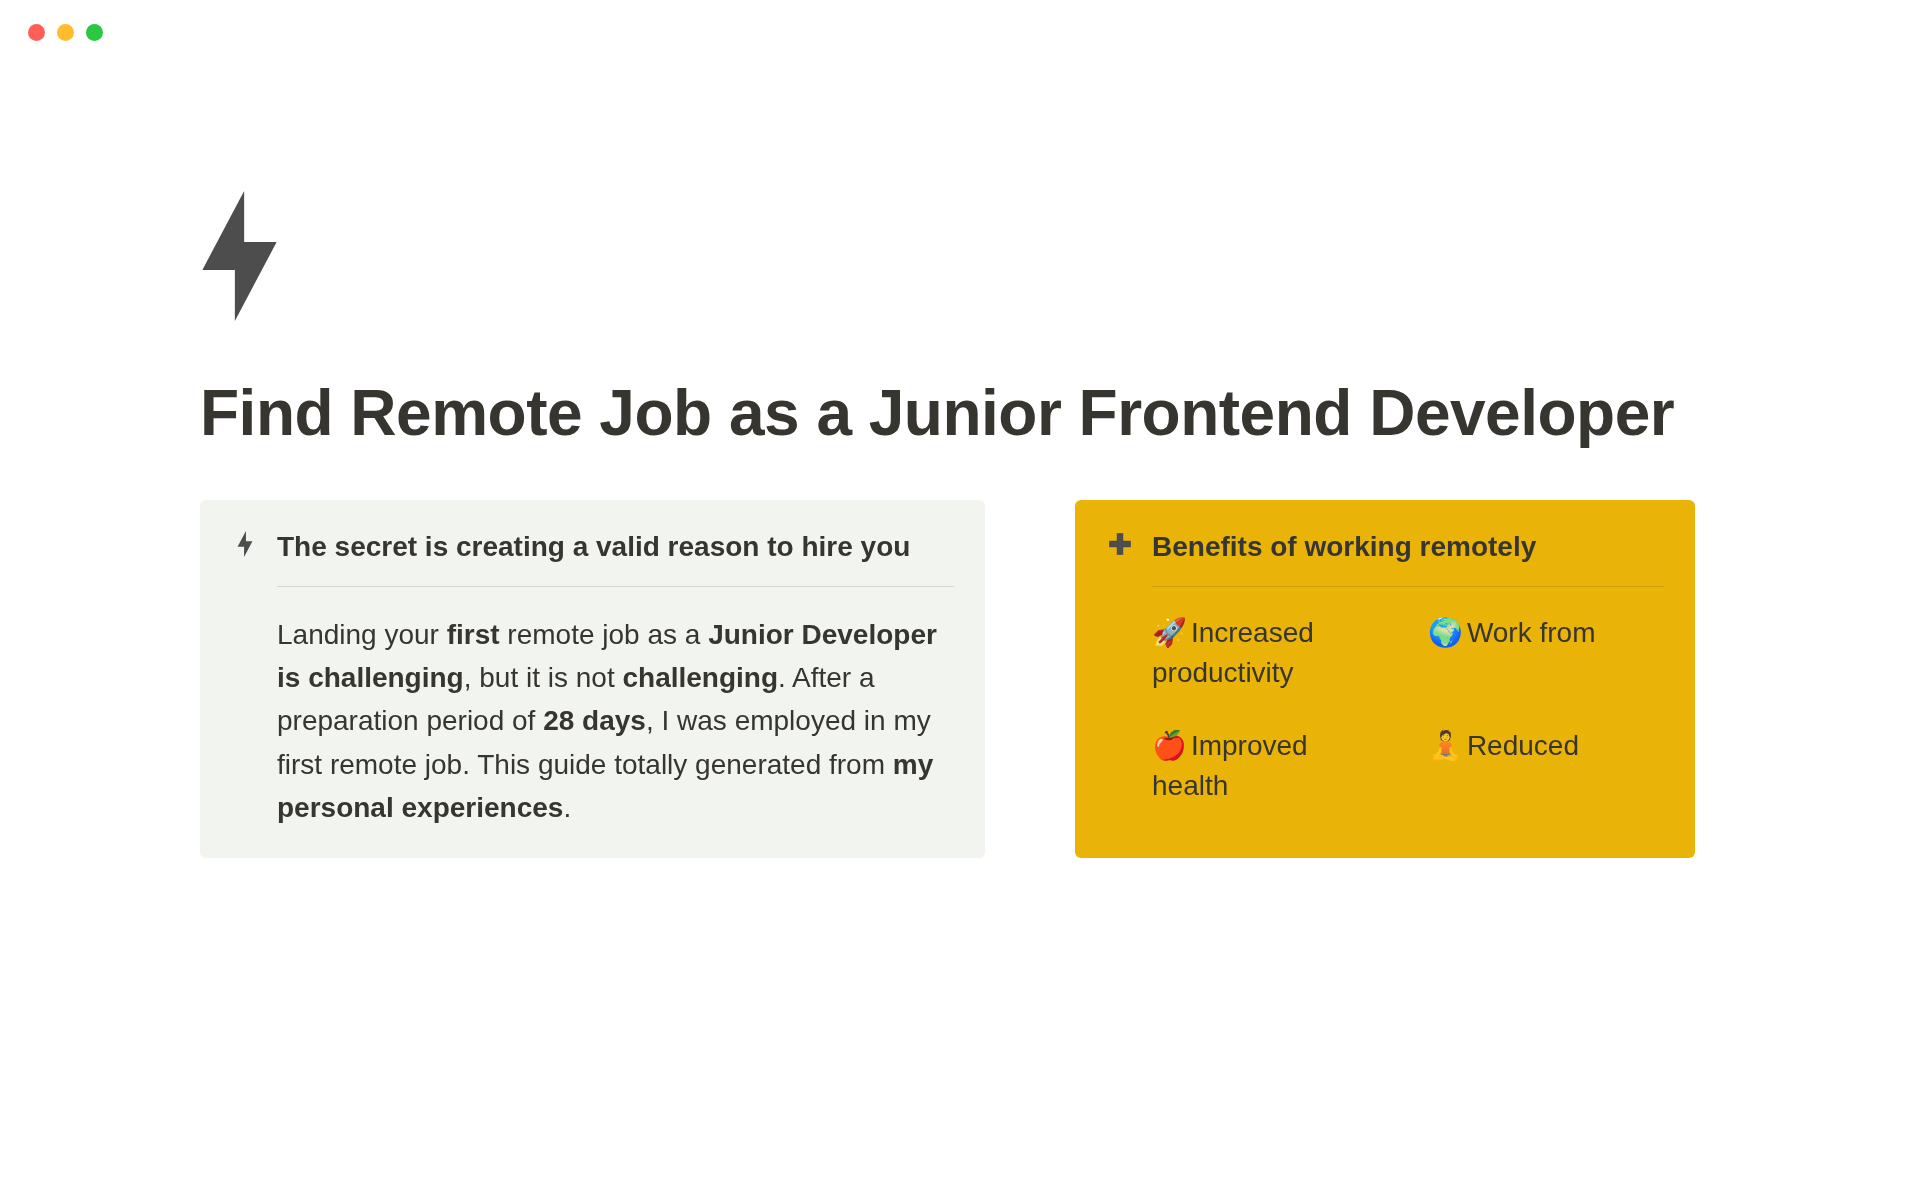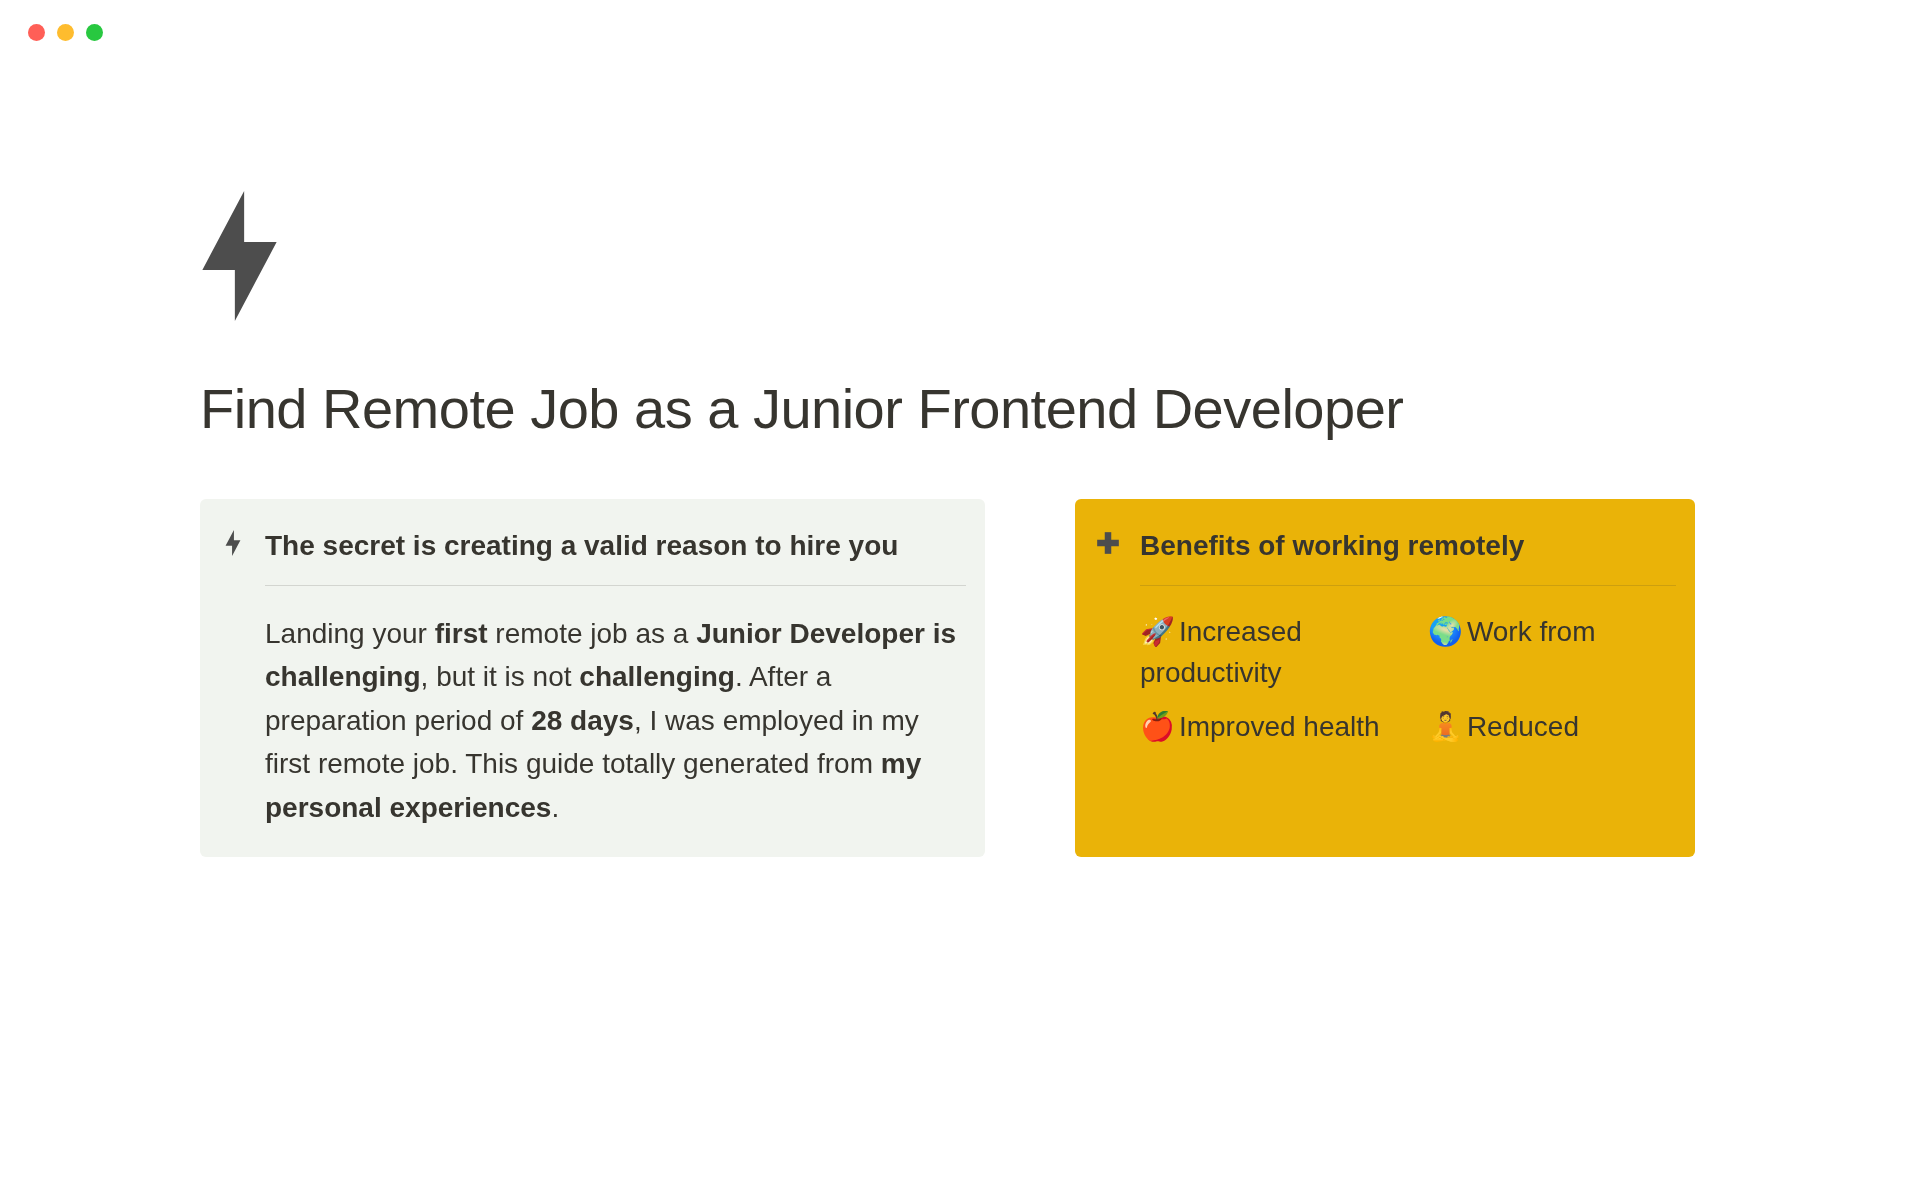--- a/index.html
+++ b/index.html
@@ -33,35 +33,34 @@
     }
     .page-icon {
       margin-bottom: 50px;
       margin-left: -8px;
     }
     .page-icon svg {
       width: 95px;
       height: 130px;
     }
     h1 {
-      font-size: 56px;
-      font-weight: 400;
+      font-size: 64px;
+      font-weight: 700;
       line-height: 1.2;
       color: #37352f;
-      margin-bottom: 20px;
+      margin-bottom: 48px;
       letter-spacing: -0.5px;
     }
     .columns {
       display: flex;
       gap: 90px;
     }
     .callout {
       border-radius: 6px;
-      padding: 28px 19px;
-      margin-top: 37px;
+      padding: 28px 31px;
     }
     .callout-left {
       background: #f1f4ef;
       flex: 0 0 785px;
     }
     .callout-right {
       background: #eab308;
       flex: 0 0 620px;
     }
     .callout-header {
@@ -103,21 +102,21 @@
       line-height: 1.55;
       color: #37352f;
       padding-left: 46px;
     }
     .callout-body b {
       font-weight: 600;
     }
     .benefits-grid {
       display: grid;
       grid-template-columns: 1fr 1fr;
-      gap: 14px 40px;
+      gap: 32px 40px;
       padding-left: 46px;
     }
     .benefit-item {
       font-size: 28px;
       line-height: 1.45;
       color: #37352f;
     }
     .benefit-emoji {
       margin-right: 4px;
     }

